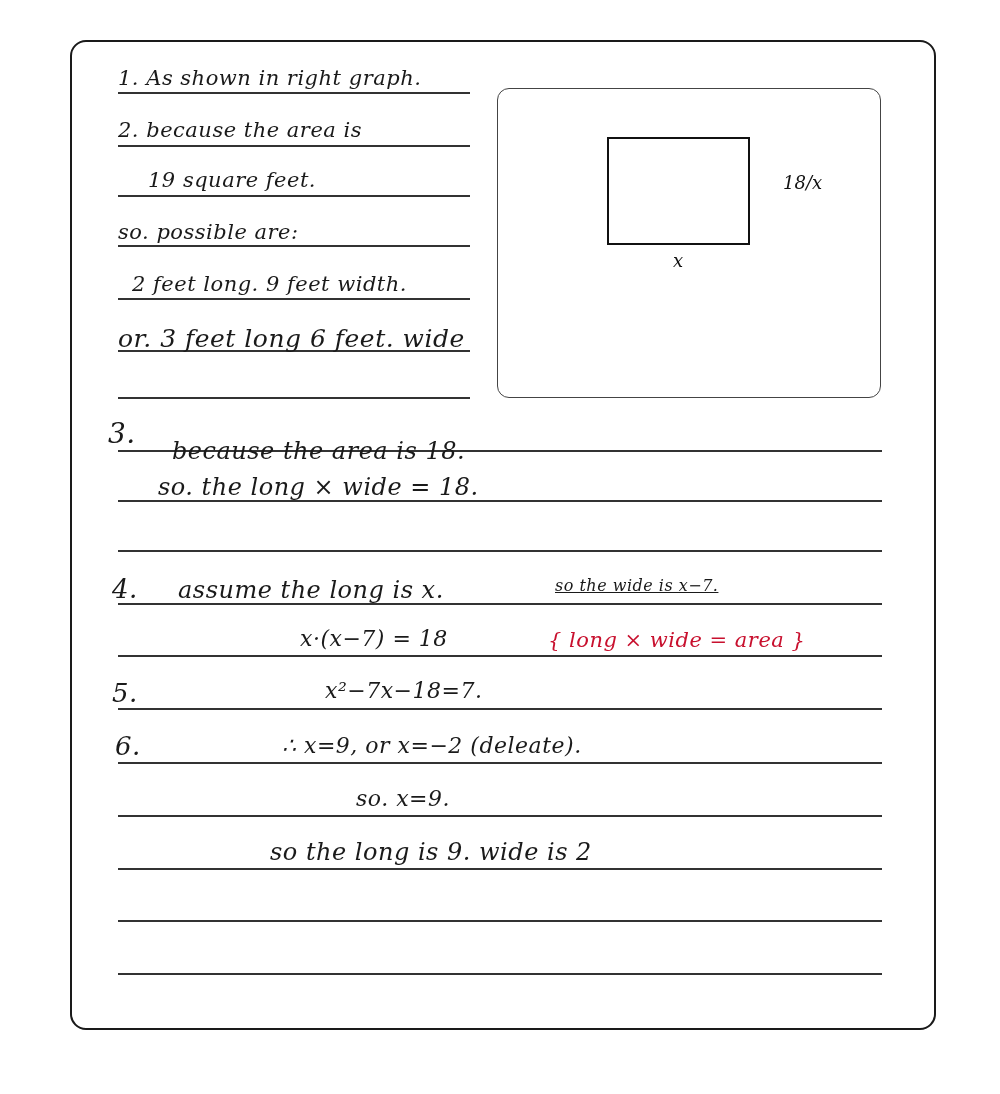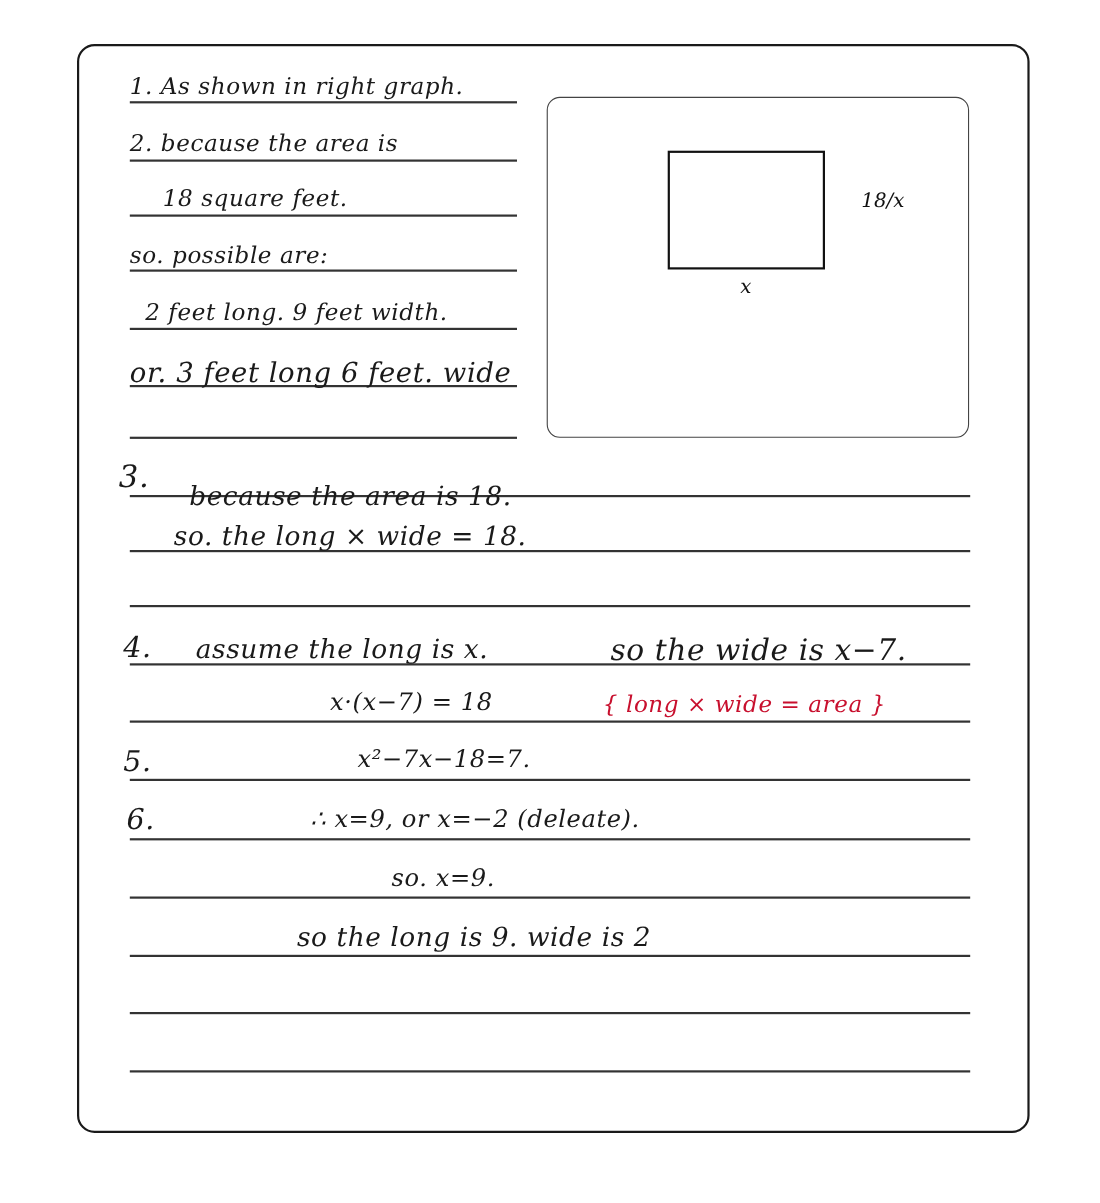--- a/index.html
+++ b/index.html
@@ -27,21 +27,21 @@
 <div class="rule" style="left:118px;top:92px;width:352px;"></div>
 <div class="rule" style="left:118px;top:145px;width:352px;"></div>
 <div class="rule" style="left:118px;top:195px;width:352px;"></div>
 <div class="rule" style="left:118px;top:245px;width:352px;"></div>
 <div class="rule" style="left:118px;top:298px;width:352px;"></div>
 <div class="rule" style="left:118px;top:350px;width:352px;"></div>
 <div class="rule" style="left:118px;top:397px;width:352px;"></div>
 
 <div class="hw" style="left:118px;top:68px;font-size:21px;">1. As shown in right graph.</div>
 <div class="hw" style="left:118px;top:120px;font-size:21px;">2. because the area is</div>
-<div class="hw" style="left:148px;top:170px;font-size:21px;">18 square feet.</div>
+<div class="hw" style="left:148px;top:170px;font-size:21px;">19 square feet.</div>
 <div class="hw" style="left:118px;top:222px;font-size:21px;">so. possible are:</div>
 <div class="hw" style="left:132px;top:274px;font-size:21px;">2 feet long. 9 feet width.</div>
 <div class="hw" style="left:118px;top:326px;font-size:25px;">or. 3 feet long 6 feet. wide</div>
 
 <div class="graph"></div>
 <div class="rect"></div>
 <div class="lbl" style="left:760px;top:172px;margin-left:23px;">18/x</div>
 <div class="lbl" style="left:673px;top:250px;">x</div>
 
 <div class="rule" style="left:118px;top:450px;width:764px;"></div>
@@ -55,21 +55,21 @@
 <div class="rule" style="left:118px;top:868px;width:764px;"></div>
 <div class="rule" style="left:118px;top:920px;width:764px;"></div>
 <div class="rule" style="left:118px;top:973px;width:764px;"></div>
 
 <div class="hw" style="left:108px;top:420px;font-size:28px;">3.</div>
 <div class="hw" style="left:172px;top:425px;font-size:24px;margin-top:14px;">because the area is 18.</div>
 <div class="hw" style="left:158px;top:475px;font-size:24px;">so. the long × wide = 18.</div>
 
 <div class="hw" style="left:112px;top:576px;font-size:26px;">4.</div>
 <div class="hw" style="left:178px;top:578px;font-size:24px;">assume the long is x.</div>
-<div class="hw" style="left:555px;top:578px;font-size:27px;">so the wide is x−7.</div>
+<div class="hw" style="left:555px;top:578px;font-size:16px;text-decoration:underline;">so the wide is x−7.</div>
 <div class="hw" style="left:300px;top:628px;font-size:22px;">x·(x−7) = 18</div>
 <div class="hw red" style="left:548px;top:630px;font-size:21px;font-style:italic;">{ long × wide = area }</div>
 
 <div class="hw" style="left:112px;top:680px;font-size:26px;">5.</div>
 <div class="hw" style="left:325px;top:680px;font-size:22px;">x²−7x−18=7.</div>
 
 <div class="hw" style="left:115px;top:733px;font-size:26px;">6.</div>
 <div class="hw" style="left:282px;top:735px;font-size:22px;">∴ x=9, or x=−2 (deleate).</div>
 <div class="hw" style="left:356px;top:788px;font-size:22px;">so. x=9.</div>
 <div class="hw" style="left:270px;top:840px;font-size:24px;">so the long is 9. wide is 2</div>

